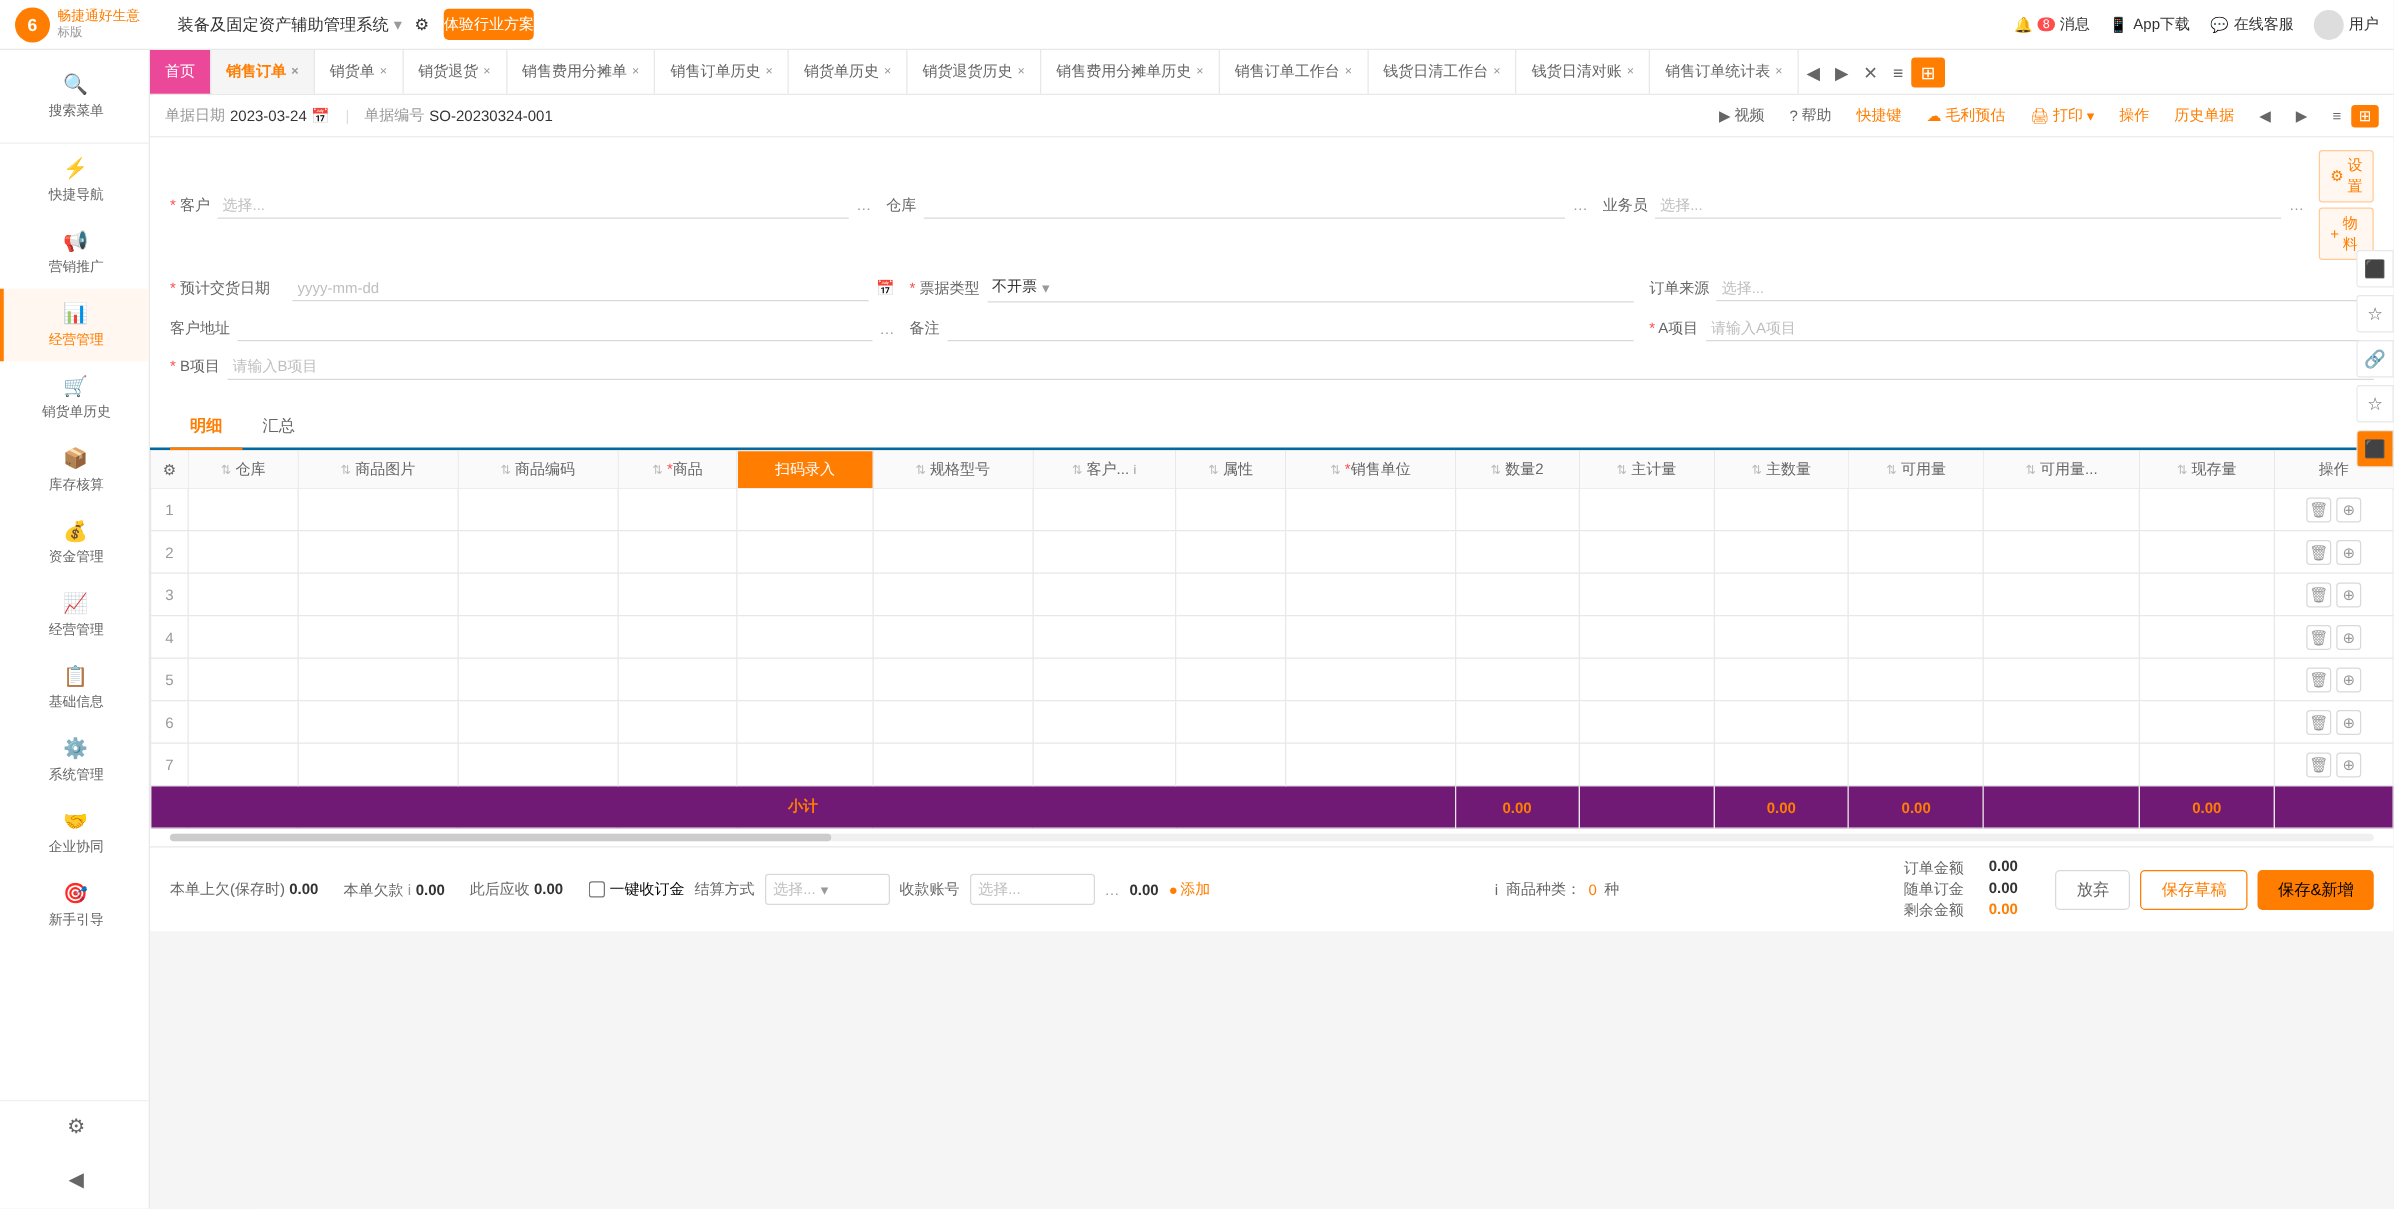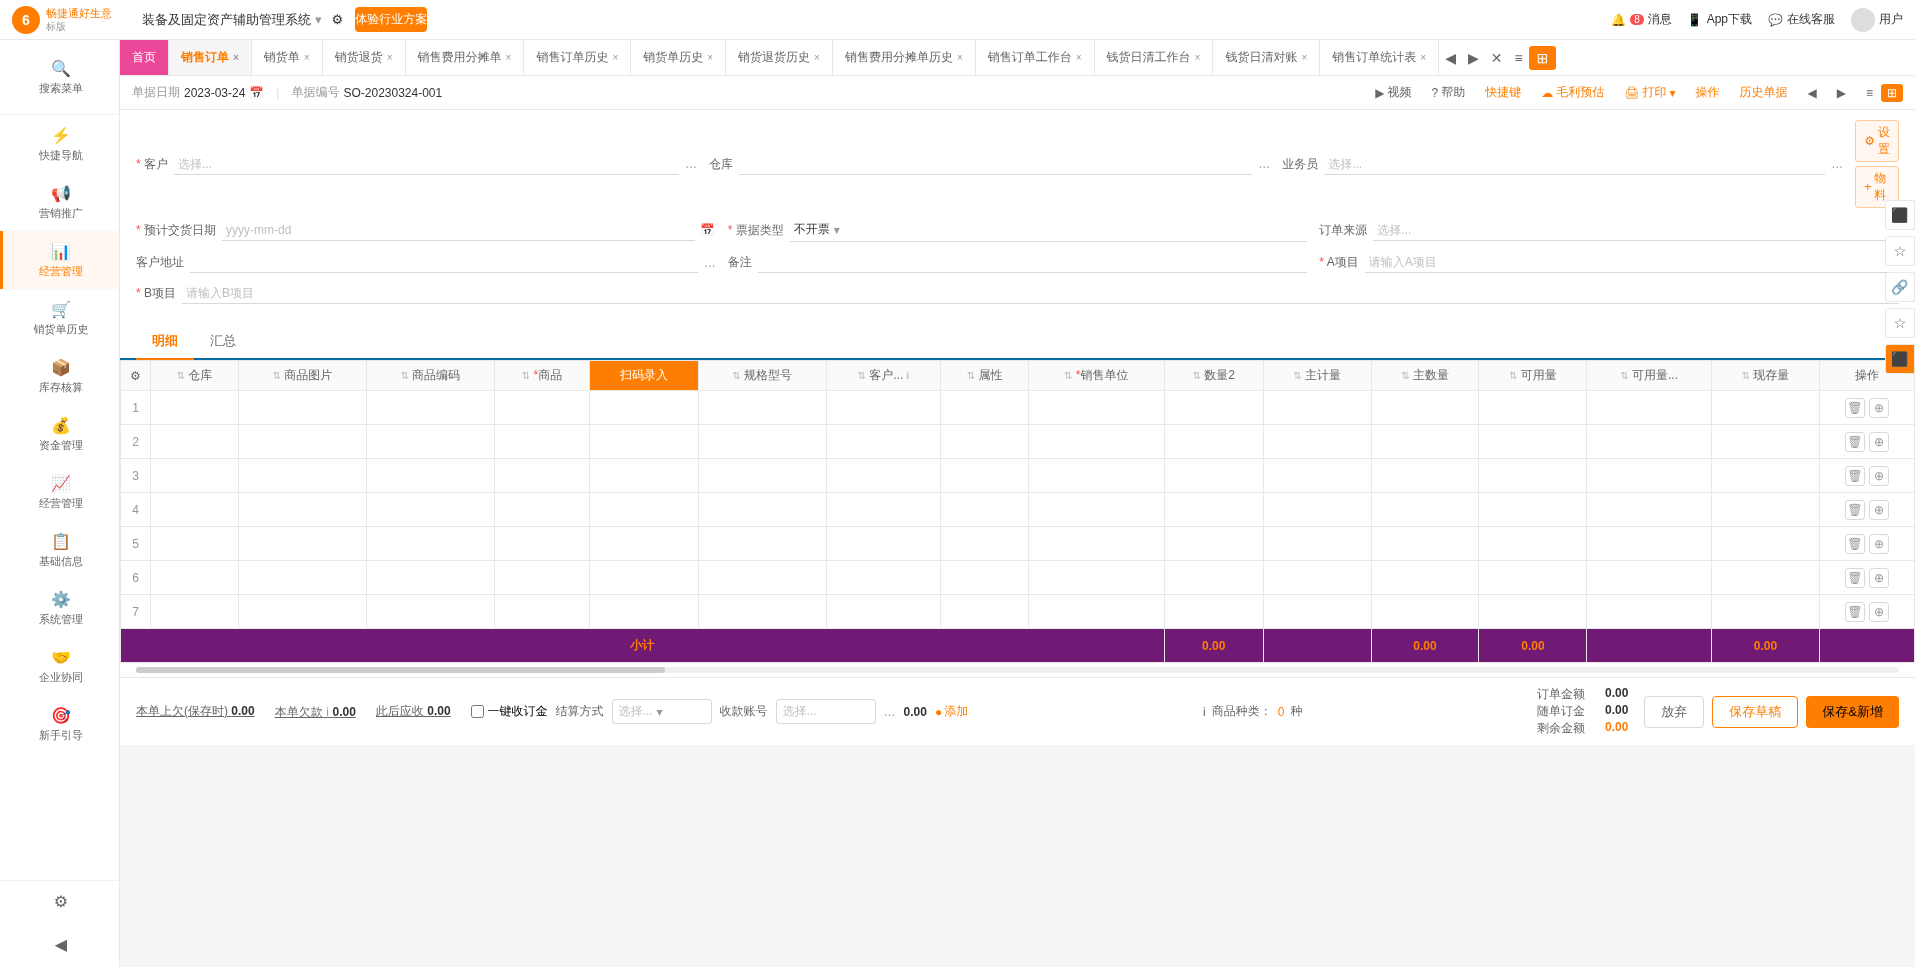--- a/index.html
+++ b/index.html
@@ -80,30 +80,30 @@
     .data-table td { border: 1px solid #e8e8e8; padding: 4px 6px; font-size: 12px; color: #333; text-align: center; height: 34px; }
     .data-table .row-num { color: #999; width: 30px; }
     .th-gear { cursor: pointer; color: #666; }
     .subtotal-row td { background: #701a75; font-weight: bold; color: #ff7d00; margin-left: 36px; }
     .subtotal-label { color: #ff7d00; font-size: 13px; font-weight: bold; }
     .row-actions { display: flex; gap: 4px; justify-content: center; }
     .row-action-btn { width: 20px; height: 20px; border: 1px solid #d9d9d9; border-radius: 3px; display: flex; align-items: center; justify-content: center; cursor: pointer; font-size: 12px; color: #999; background: #fff; }
 
     
     .bottom-bar { display: flex; align-items: center; padding: 8px 16px; background: #fff; border-top: 1px solid #e8e8e8; flex-shrink: 0; font-size: 12px; }
-    .bottom-stats { display: flex; gap: 20px; color: #666; text-decoration: underline; }
+    .bottom-stats { display: flex; gap: 20px; color: #666; }
     .bottom-stats .val { color: #333; font-weight: bold; }
     .bottom-pay { display: flex; align-items: center; gap: 8px; margin-left: 20px; }
     .checkbox-item { display: flex; align-items: center; gap: 4px; cursor: pointer; }
     .bottom-right { margin-left: auto; display: flex; align-items: center; gap: 16px; }
     .summary-block { text-align: right; font-size: 12px; color: #666; }
     .summary-block .row { display: flex; justify-content: space-between; gap: 20px; }
     .summary-block .amount { color: #333; font-weight: bold; }
     .summary-block .amount.orange { color: #ff7d00; }
-    .action-buttons { display: flex; gap: 8px; }
+    .action-buttons { display: flex; gap: 8px; margin-left: 14px; }
     .btn-discard { background: #fff; border: 1px solid #d9d9d9; border-radius: 4px; padding: 6px 16px; font-size: 13px; cursor: pointer; color: #666; }
     .btn-save-draft { background: #fff; border: 1px solid #ff7d00; color: #ff7d00; border-radius: 4px; padding: 6px 16px; font-size: 13px; cursor: pointer; }
     .btn-save-new { background: #ff7d00; border: none; color: #000000; border-radius: 4px; padding: 6px 16px; font-size: 13px; cursor: pointer; }
 
     
     .scroll-bar-row { padding: 4px 16px; background: #fff; }
     .scroll-bar-track { height: 6px; background: #f0f0f0; border-radius: 3px; width: 100%; }
     .scroll-bar-thumb { height: 6px; background: #ccc; border-radius: 3px; width: 30%; }
 
     
@@ -354,21 +354,21 @@
               </div>
               <div class="toolbar-btn" style="background:#fff7f0;border:1px solid #ffcb99;color:#ff7d00;padding:3px 8px;border-radius:3px;">
                 <span>+</span>
                 <span>物料</span>
               </div>
             </div>
           </div>
           <div class="form-row">
             <div class="field-group">
               <span class="field-label required">预计交货日期</span>
-              <input class="field-input" type="text" style="min-width: 180px;" placeholder="yyyy-mm-dd">
+              <input class="field-input" type="text" style="min-width: 180px; margin-left: 12px;" placeholder="yyyy-mm-dd">
               <span class="date-icon">📅</span>
             </div>
             <div class="field-group">
               <span class="field-label required">票据类型</span>
               <div class="field-select" style="min-width:150px;">
                 <span>不开票</span>
                 <span class="field-select-arrow">▾</span>
               </div>
             </div>
             <div class="field-group">

